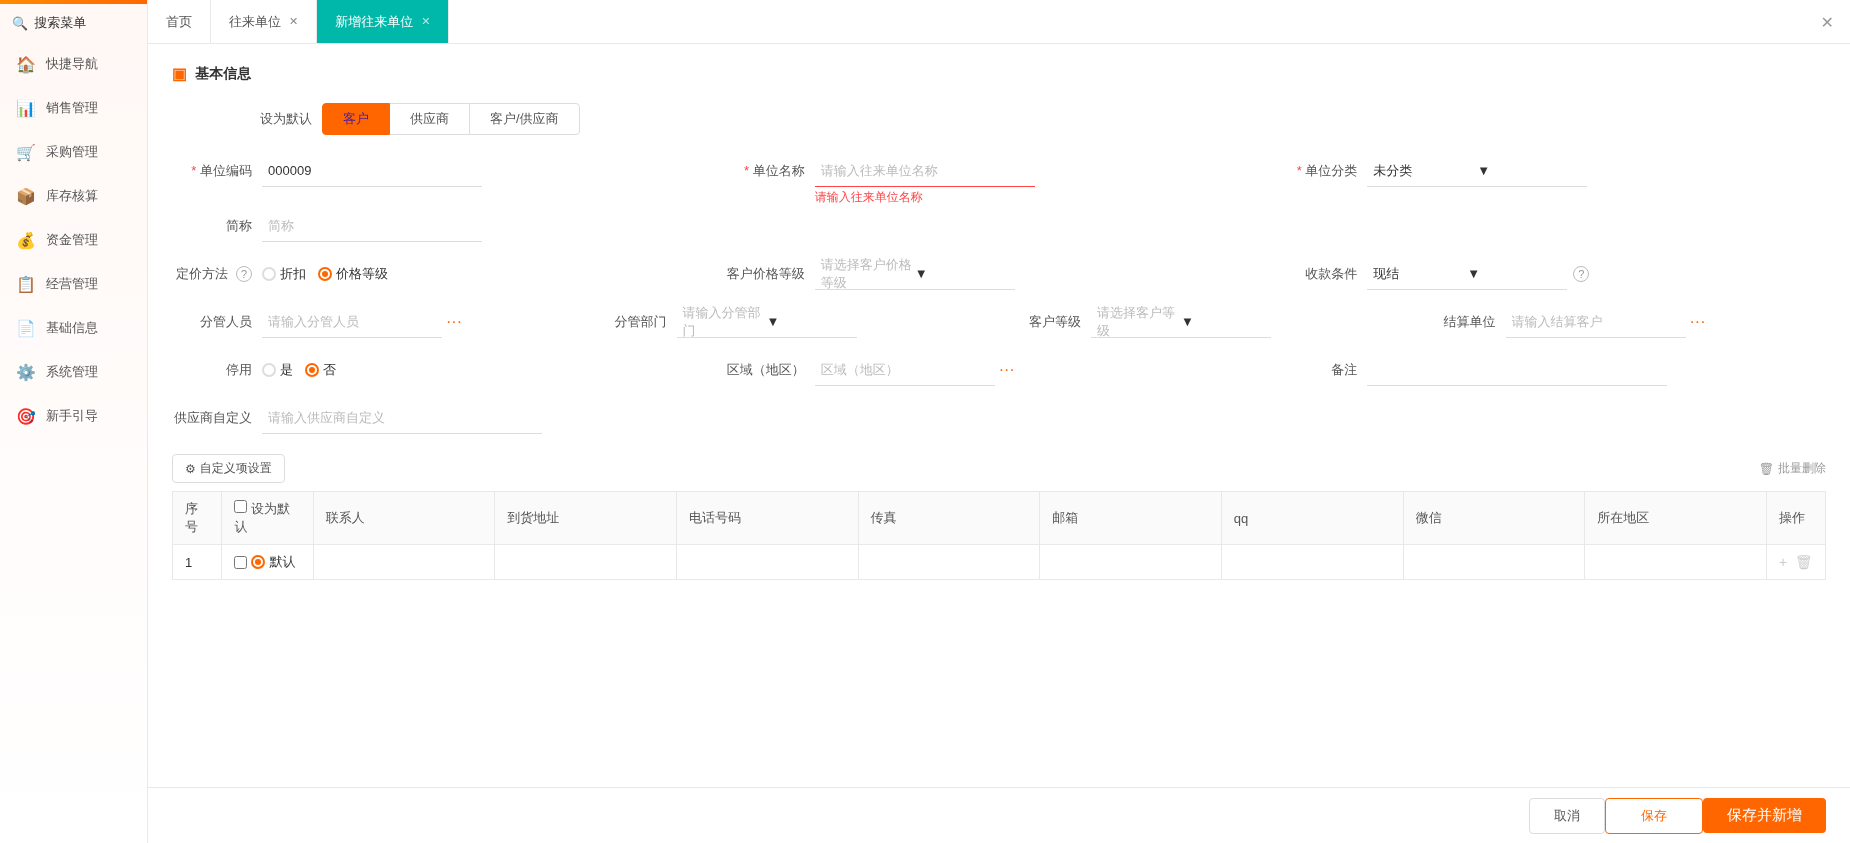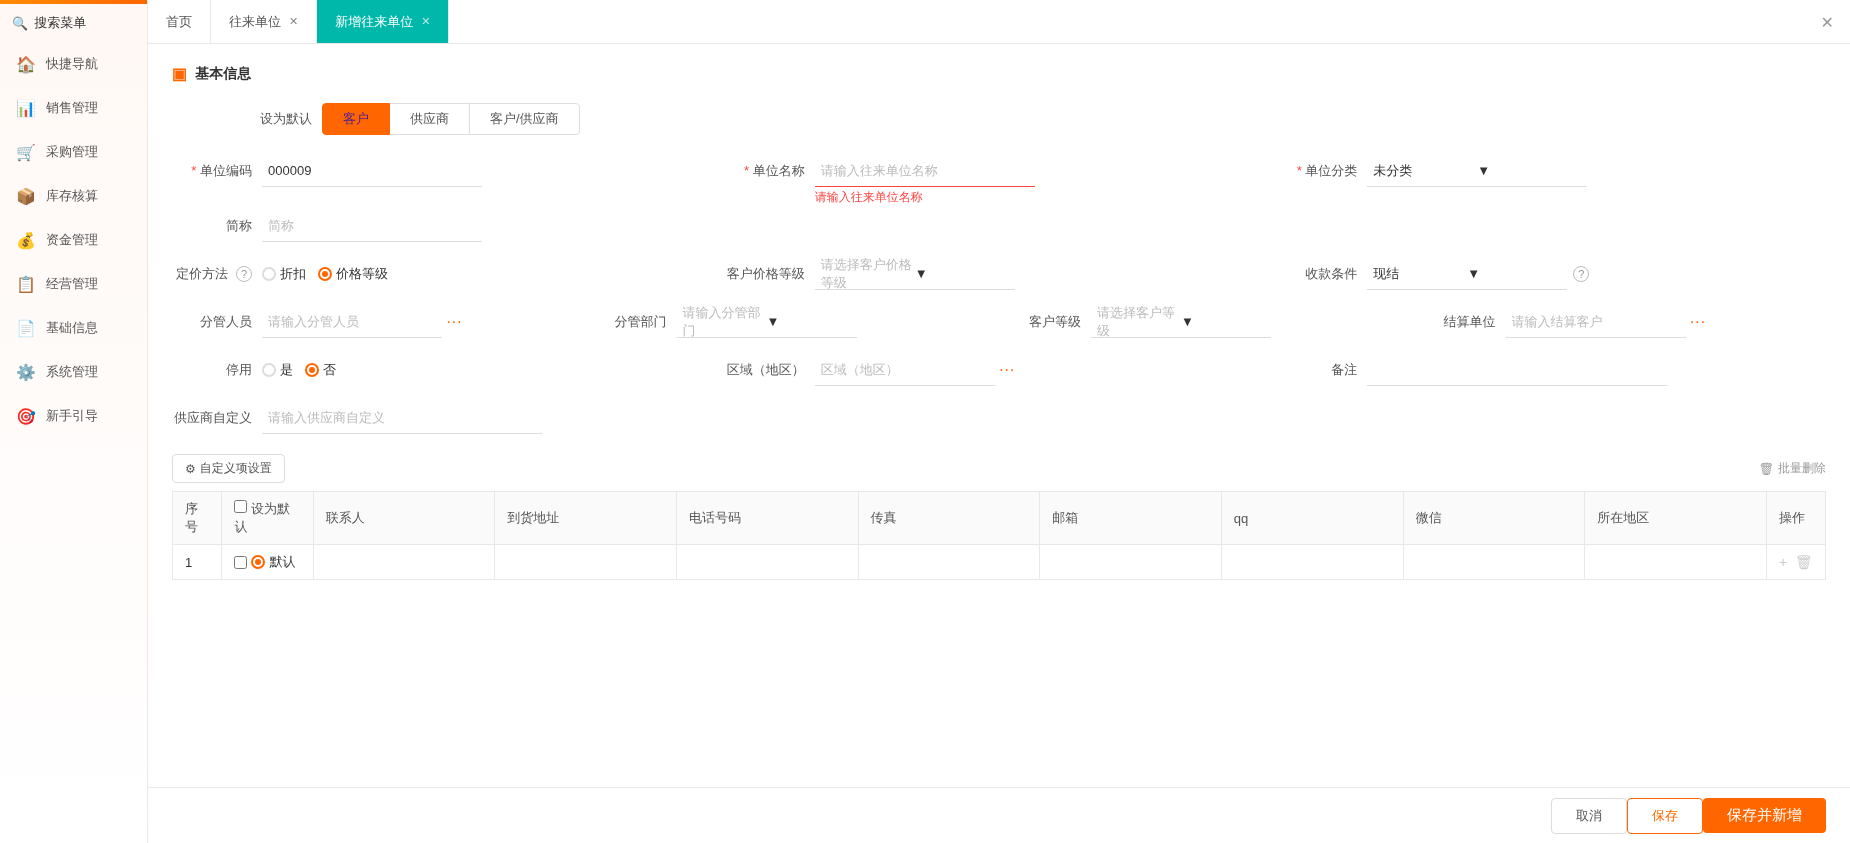--- a/index.html
+++ b/index.html
@@ -351,21 +351,21 @@
     .btn-cancel {
       padding: 8px 24px;
       border: 1px solid #ddd;
       background: #fff;
       color: #555;
       border-radius: 4px;
       cursor: pointer;
       font-size: 13px;
     }
     .btn-save {
-      padding: 8px 24px;
+      padding: 8px 35px;
       border: 1px solid #ff6600;
       background: #fff;
       color: #ff6600;
       border-radius: 4px;
       cursor: pointer;
       font-size: 13px;
     }
     .btn-save-new {
       padding: 8px 24px;
       border: none;

